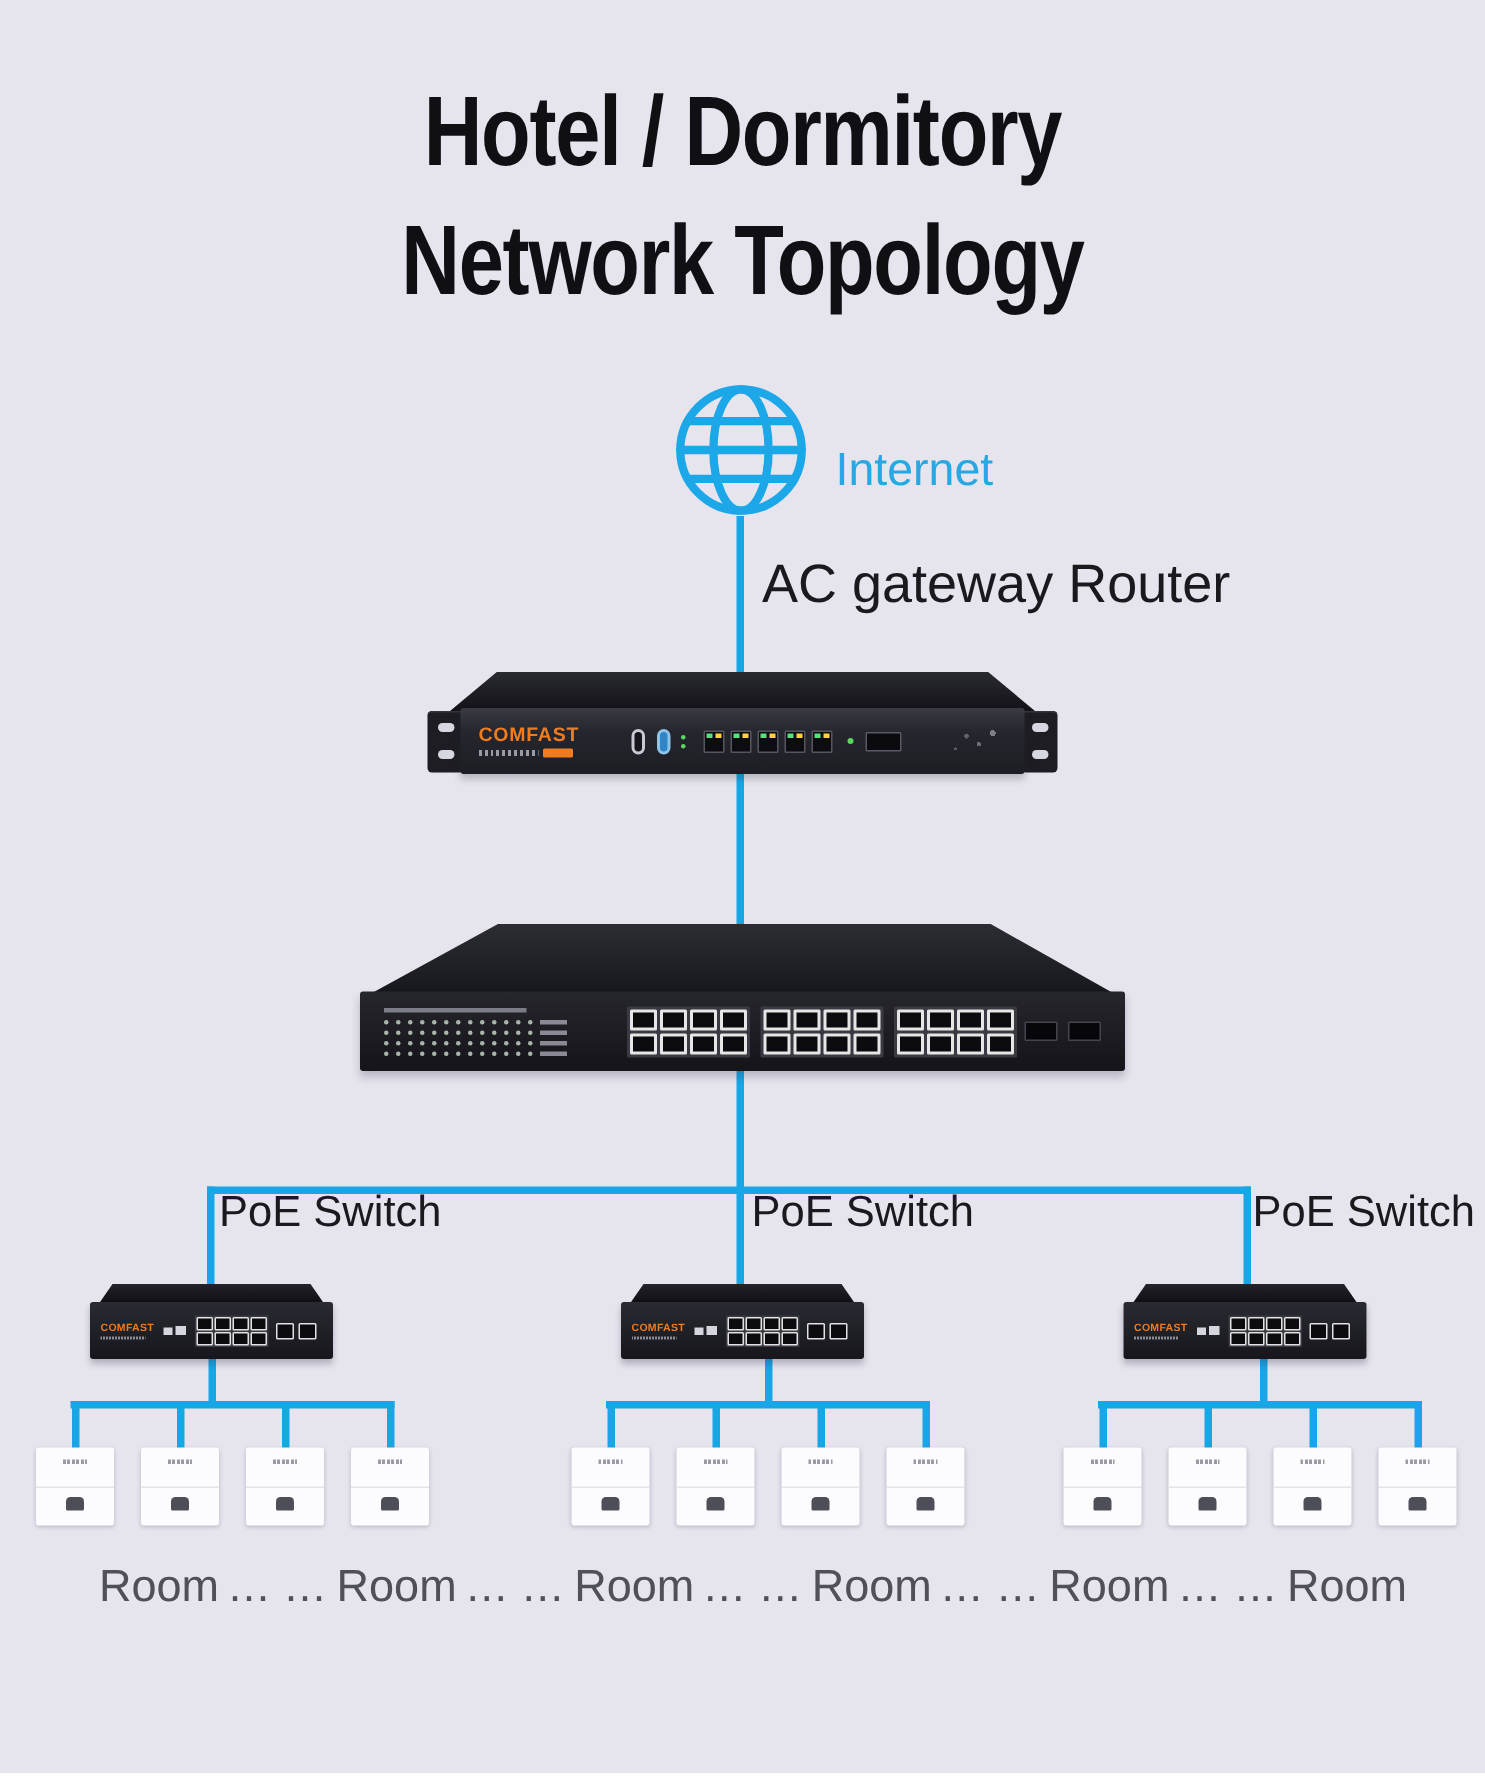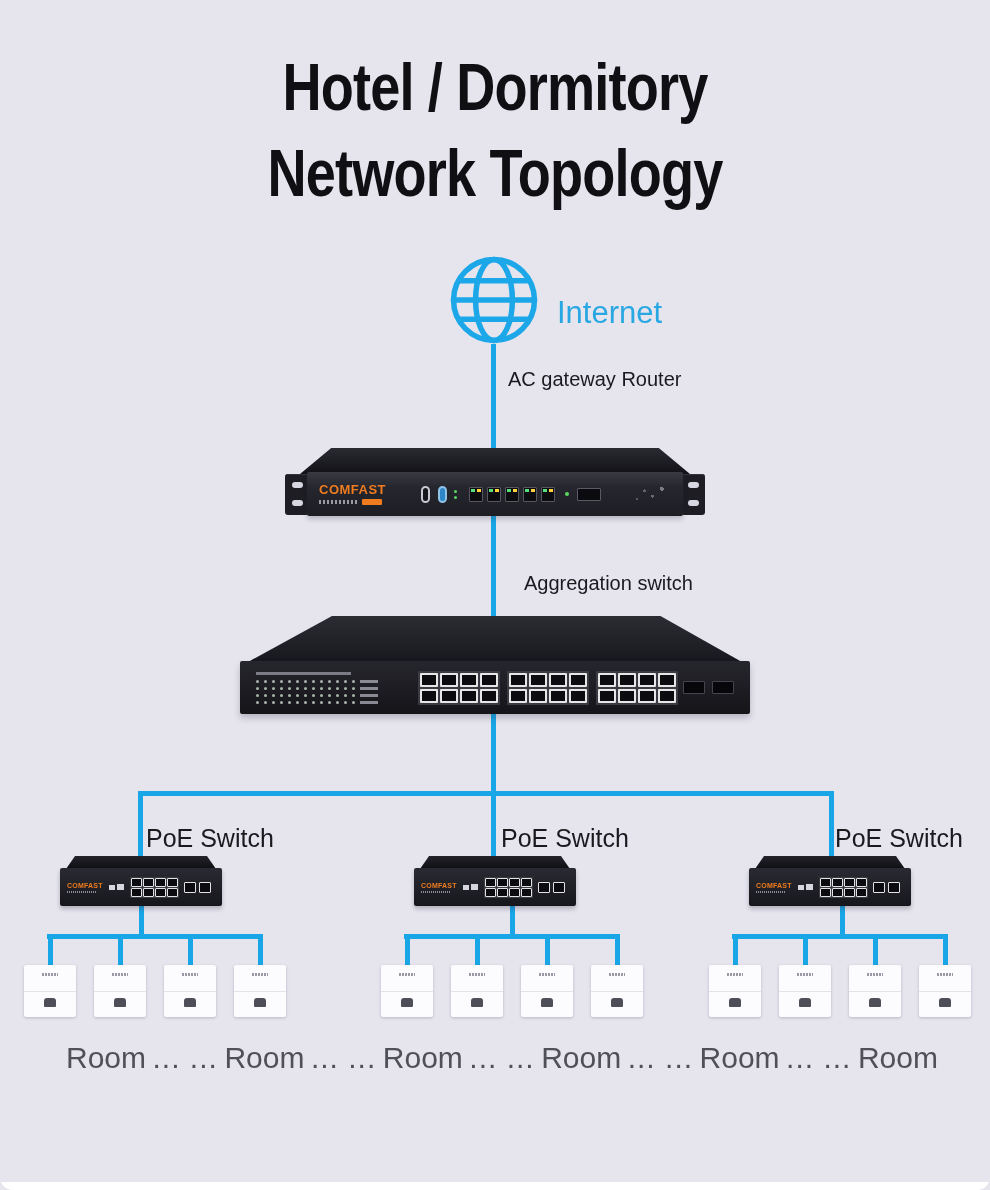--- a/index.html
+++ b/index.html
@@ -4,37 +4,37 @@
 <style>
   :root{
     --bg:#e6e5ee;
     --blue:#19a6e6;
     --orange:#ef7c1f;
     --ink:#101014;
     --room:#50505a;
   }
   *{box-sizing:border-box;}
   body{margin:0;background:var(--bg);font-family:"Liberation Sans",sans-serif;}
-  .canvas{position:relative;width:990px;height:1190px;background:var(--bg);overflow:hidden;margin:0 auto;border-radius:13px;}
+  .canvas{position:relative;width:990px;height:1190px;background:var(--bg);overflow:hidden;margin:0 auto;}
 
   
   .title{position:absolute;top:44px;left:0;width:100%;text-align:center;
          font-size:66px;font-weight:700;line-height:86px;letter-spacing:-1px;color:var(--ink);z-index:3;}
   .title div{transform:scaleX(.82);transform-origin:50% 50%;white-space:nowrap;}
 
   
   .l{position:absolute;background:var(--blue);z-index:1;}
 
   
   .globe{position:absolute;left:448px;top:254px;width:92px;height:92px;z-index:2;}
   .internet-label{position:absolute;left:557px;top:295px;font-size:31px;color:#29a7e2;z-index:3;white-space:nowrap;}
-  .lbl{position:absolute;color:#1a1a1e;font-size:20px;z-index:3;white-space:nowrap;}
+  .lbl{position:absolute;color:#1a1a1e;font-size:36px;z-index:3;white-space:nowrap;}
   .router-lbl{left:508px;top:368px;}
   .agg-lbl{left:524px;top:572px;}
-  .poe-lbl{font-size:25px;top:824px;text-align:center;}
+  .poe-lbl{font-size:29px;top:792px;text-align:center;}
 
   
   .router{position:absolute;left:285px;top:448px;width:420px;height:68px;z-index:2;}
   .router-top{position:absolute;left:15px;top:0;width:390px;height:26px;
       background:linear-gradient(180deg,#2a2a31,#121218);
       clip-path:polygon(8% 0,92% 0,100% 100%,0 100%);}
   .ear{position:absolute;top:26px;width:24px;height:41px;background:#1d1d23;border-radius:3px;
       box-shadow:inset 0 1px 0 #34343c;}
   .ear-l{left:0}.ear-r{right:0}
   .ear i{display:block;width:11px;height:6px;background:#d7d7e1;border-radius:3px;margin:8px auto 0;}
@@ -198,21 +198,20 @@
           <div class="r-port"></div>
           <div class="r-port"></div>
           <div class="r-port"></div>
         </div>
       <i class="r-dot"></i>
       <div class="r-sfp"></div>
       <div class="r-const"></div>
     </div>
   </div>
 
-  <div class="lbl agg-lbl">Aggregation switch</div>
   <div class="agg">
     <div class="agg-top"></div>
     <div class="agg-front">
       <div class="agg-leds">
         <div class="agg-led-title"></div>
         <div class="agg-led-row">
             <span class="dots">
               <i></i>
               <i></i>
               <i></i>

